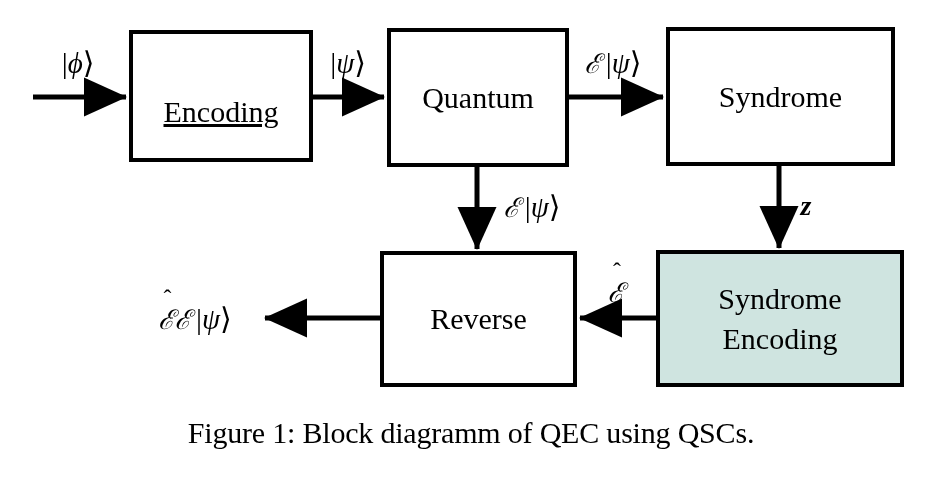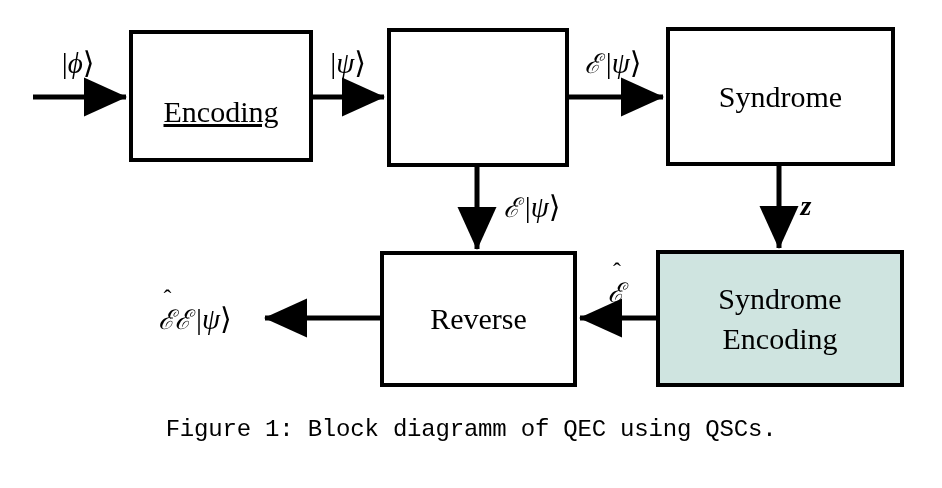--- a/index.html
+++ b/index.html
@@ -70,22 +70,22 @@
     font-style: normal;
     font-size: 0.82em;
     line-height: 1;
   }
   #caption {
     position: absolute;
     left: 0;
     top: 416px;
     width: 942px;
     text-align: center;
-    font-family: Liberation Mono, monospace;
-    font-size: 24px;
+    font-family: Liberation Serif, serif;
+    font-size: 30px;
     color: #000000;
     letter-spacing: -0.2px;
   }
 </style>
 </head>
 <body>
 
 <div id="page">
 
   <svg id="diagram-svg" viewBox="0 0 942 488">
@@ -124,20 +124,21 @@
     <line x1="658" y1="318" x2="580" y2="318" stroke="#000000" stroke-width="5" marker-end="url(#arrowL)"></line>
 
     <line x1="382" y1="318" x2="265" y2="318" stroke="#000000" stroke-width="5" marker-end="url(#arrowL)"></line>
   </svg>
 
   <div class="blk-label" style="left:131px; top:48px; width:180px; height:128px;text-decoration:underline;">
     <span class="blk-line">Encoding</span>
   </div>
 
   <div class="blk-label" style="left:389px; top:30px; width:178px; height:135px;">
+    <span class="blk-line">Quantum</span>
   </div>
 
   <div class="blk-label" style="left:668px; top:29px; width:225px; height:135px;">
     <span class="blk-line">Syndrome</span>
   </div>
 
   <div class="blk-label" style="left:382px; top:253px; width:193px; height:132px;">
     <span class="blk-line">Reverse</span>
   </div>
 

